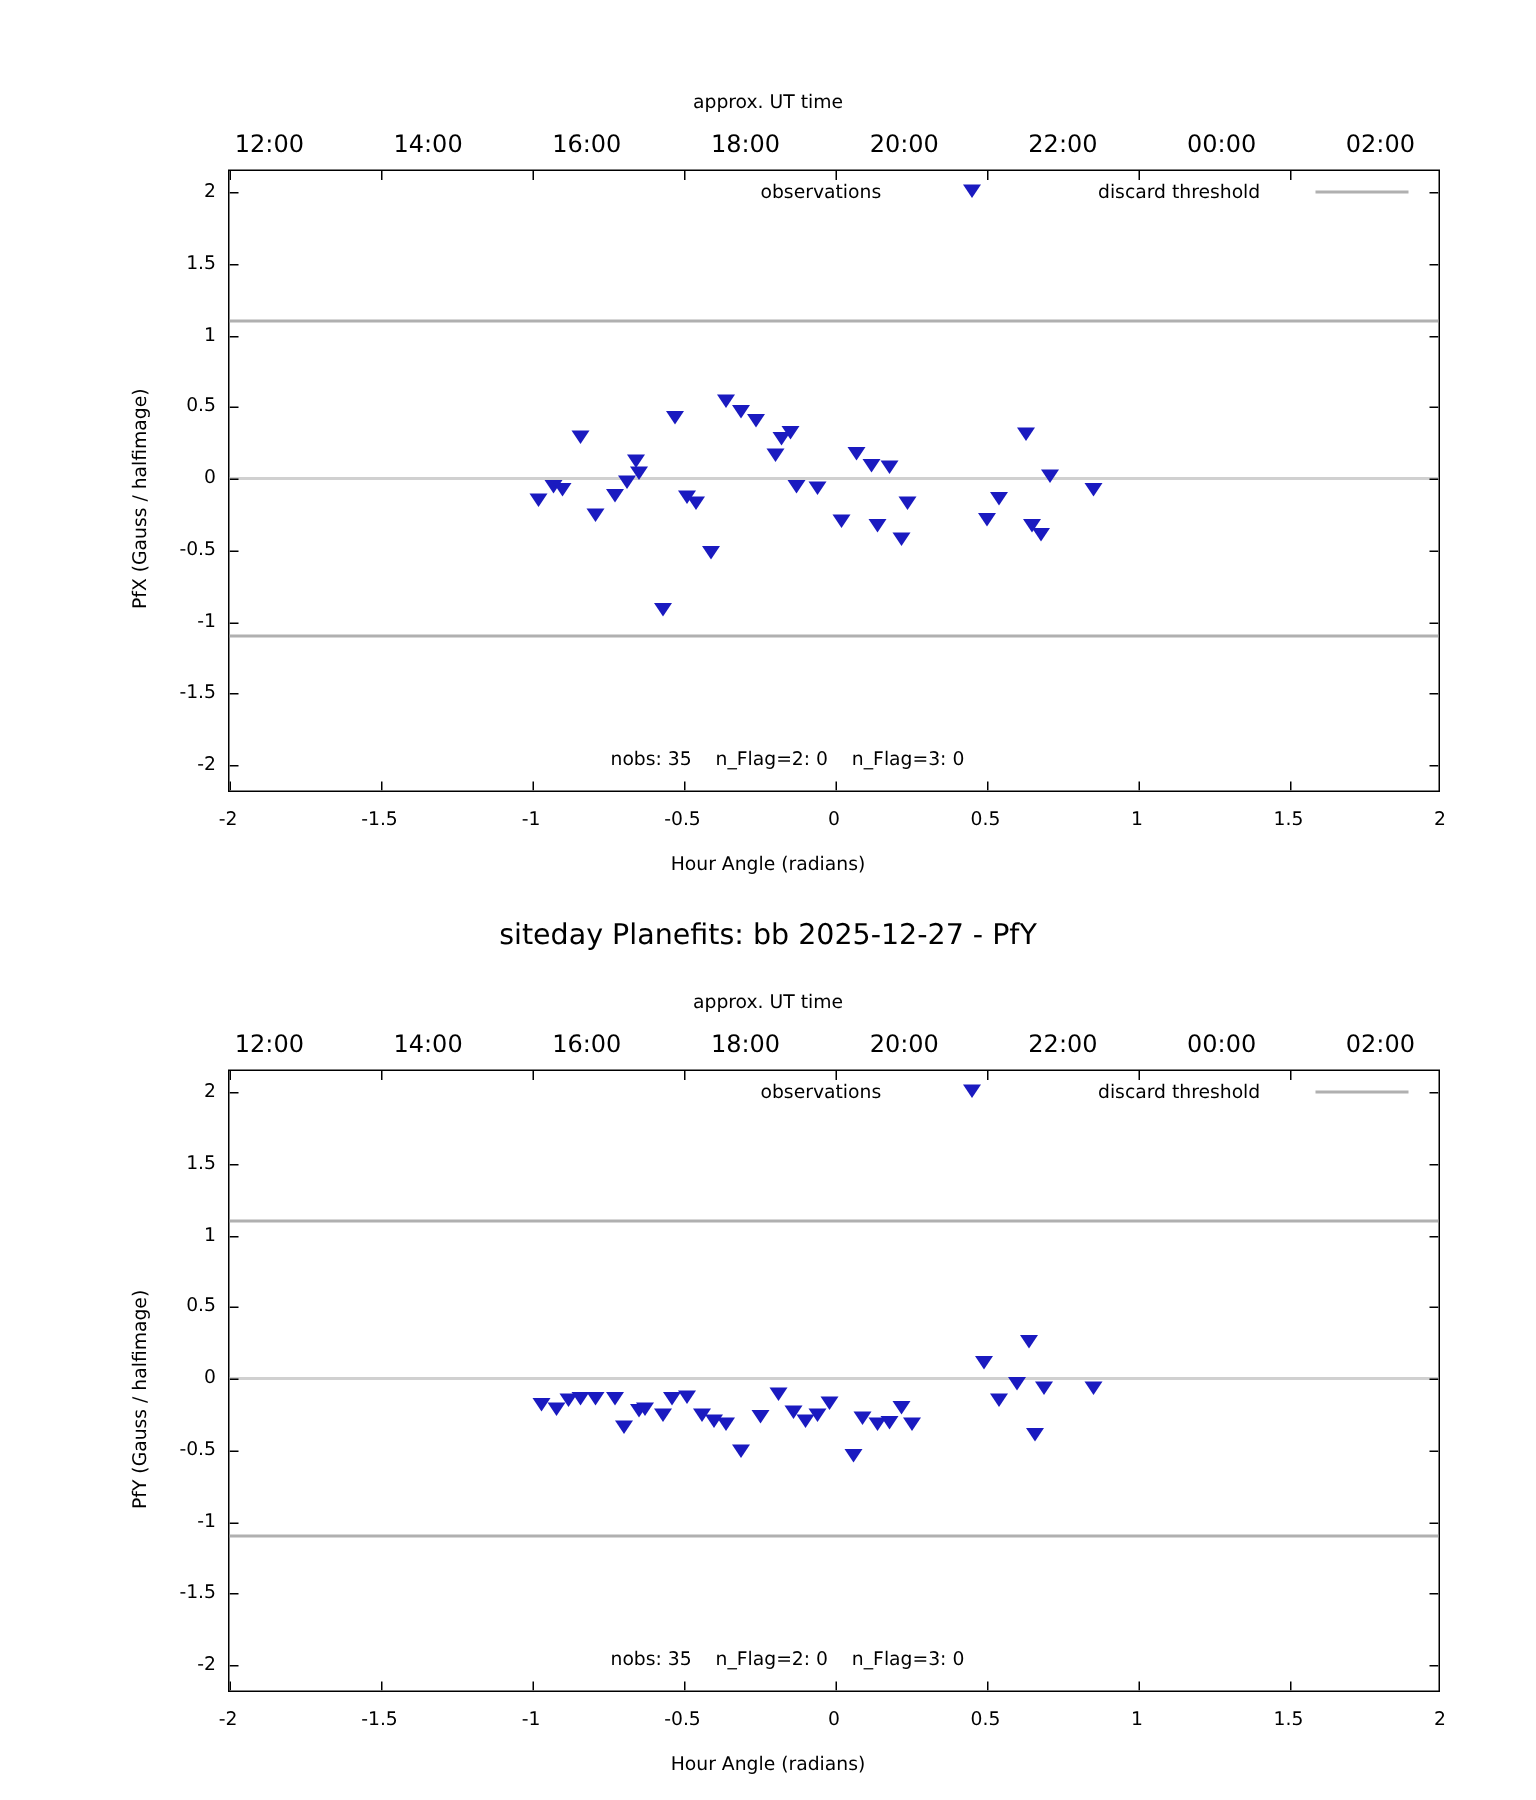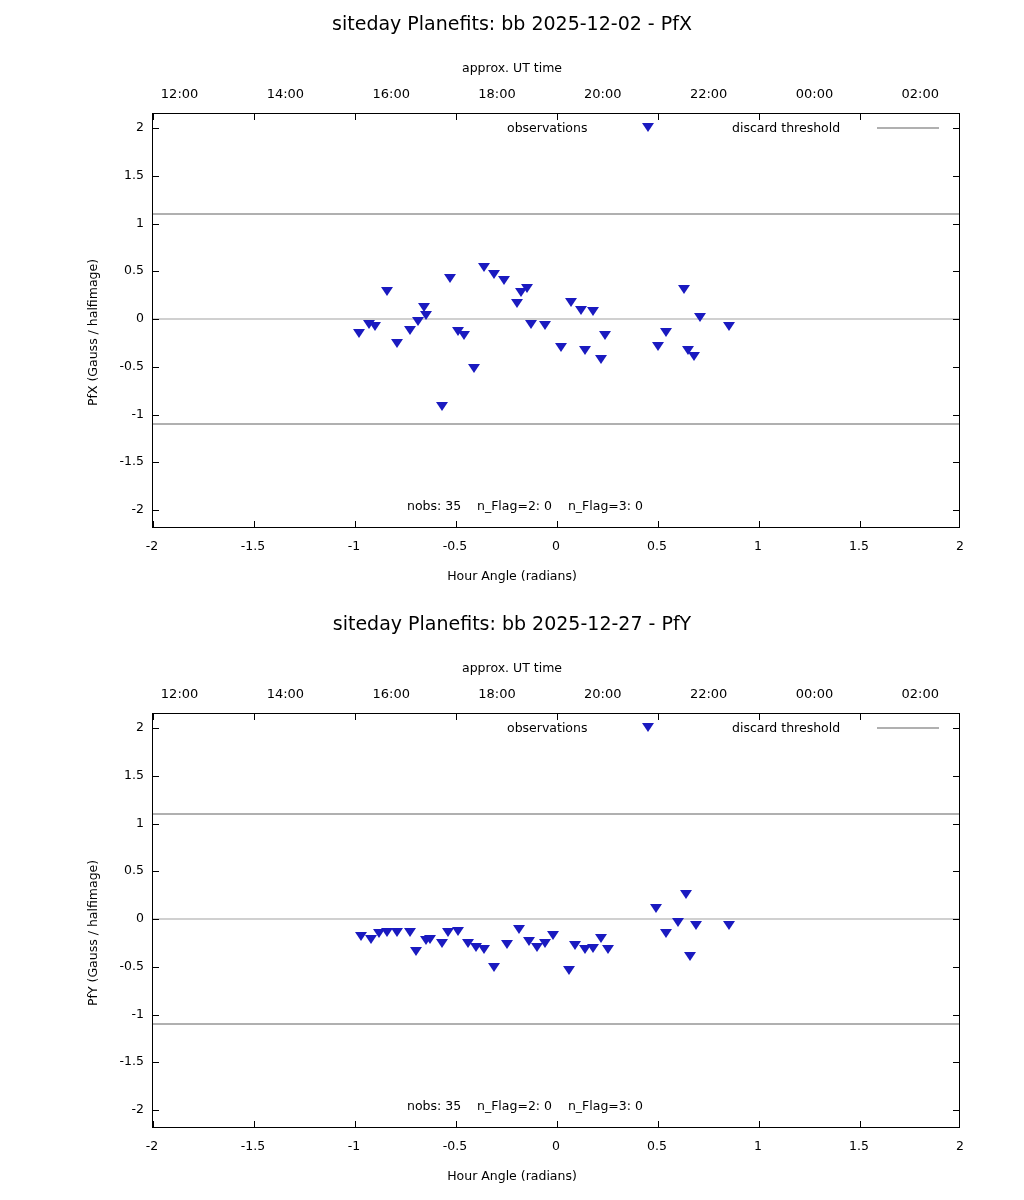--- a/index.html
+++ b/index.html
@@ -81,21 +81,21 @@
   .xtick-label {
     position: absolute;
     text-align: center;
     font-size: 12.5px;
     width: 80px;
     transform: translateX(-40px);
   }
   .ttick-label {
     position: absolute;
     text-align: center;
-    font-size: 13px;
+    font-size: 16px;
     width: 90px;
     transform: translateX(-45px);
   }
   .xaxis-title {
     position: absolute;
     left: 0;
     width: 1024px;
     text-align: center;
     font-size: 12.5px;
   }
@@ -128,21 +128,20 @@
   .nobs {
     position: absolute;
     font-size: 12.5px;
     white-space: pre;
   }
 </style>
 </head>
 <body>
 
 <div class="panel" id="panel0">
-  <div class="title" style="top:12px;">siteday Planefits:  bb  2025-12-02  -  PfX</div>
   <div class="ut-label" style="top:60px;">approx. UT time</div>
   <div class="plot" id="plot0" style="left: 152px; top: 113px; width: 808px; height: 415px;">
       <div class="hline" style="top: 99.1724px;"></div>
       <div class="hline zero" style="top: 204.115px;"></div>
       <div class="hline" style="top: 309.057px;"></div>
       <div class="marker" style="left: 206.04px; top: 219.425px; border-top-color: rgb(26, 26, 192);"></div>
       <div class="marker" style="left: 216.14px; top: 209.885px; border-top-color: rgb(26, 26, 192);"></div>
       <div class="marker" style="left: 222.2px; top: 211.793px; border-top-color: rgb(26, 26, 192);"></div>
       <div class="marker" style="left: 234.32px; top: 177.448px; border-top-color: rgb(26, 26, 192);"></div>
       <div class="marker" style="left: 244.42px; top: 228.966px; border-top-color: rgb(26, 26, 192);"></div>

